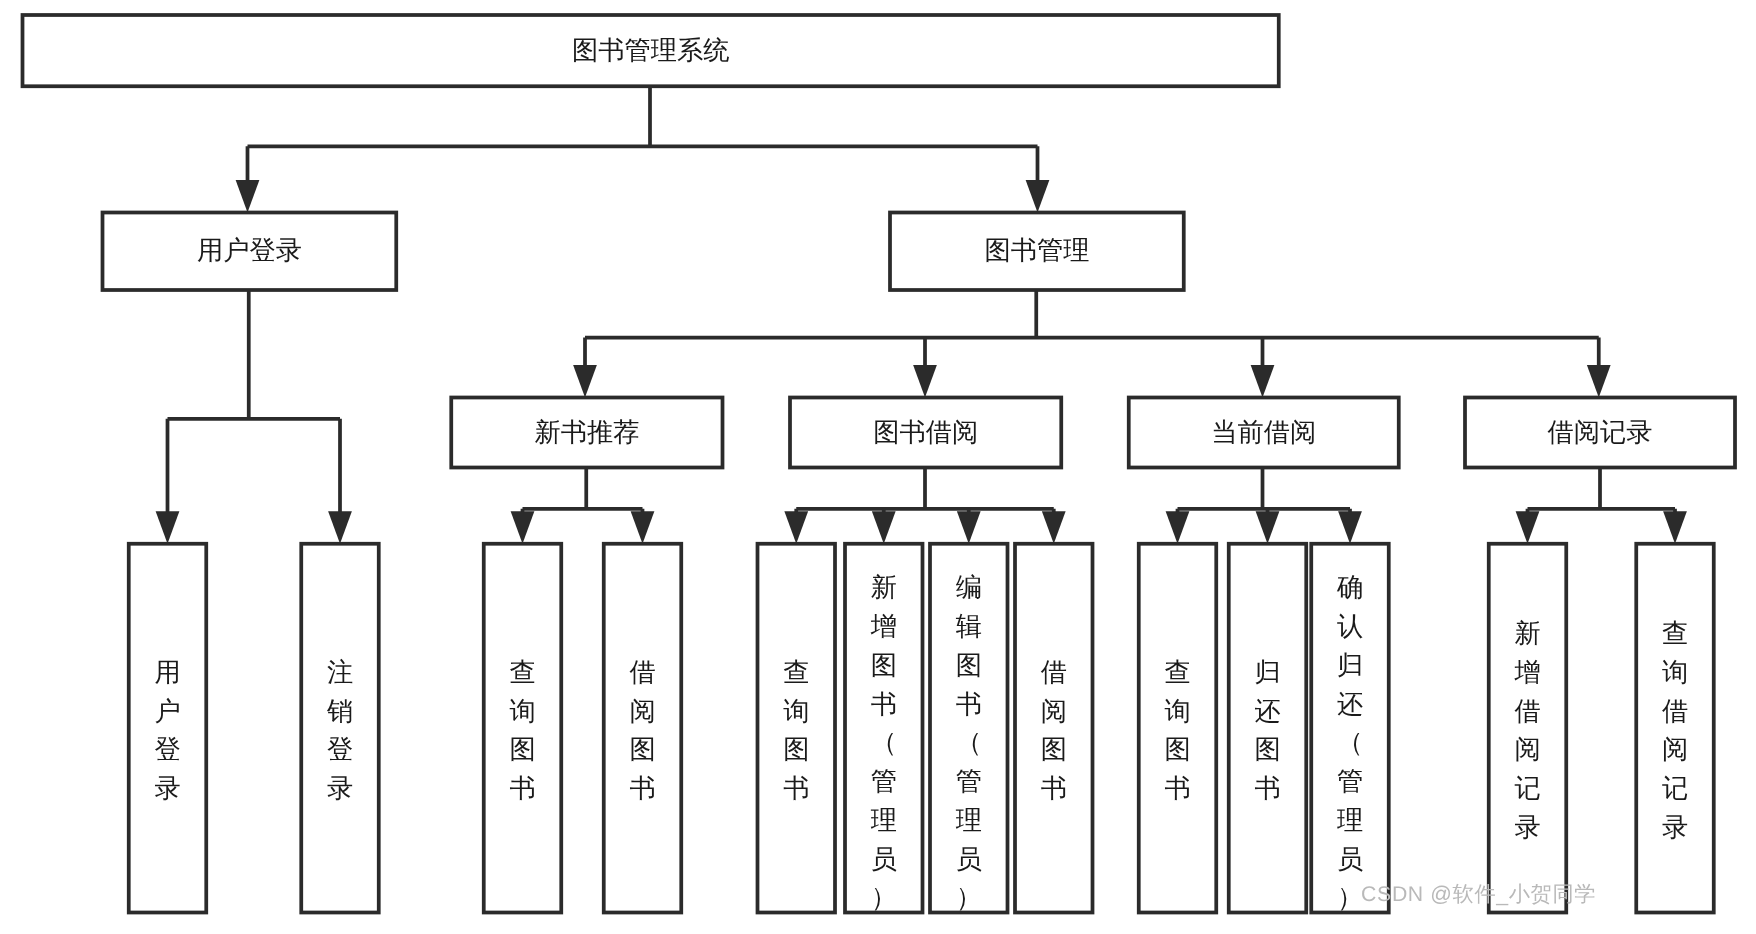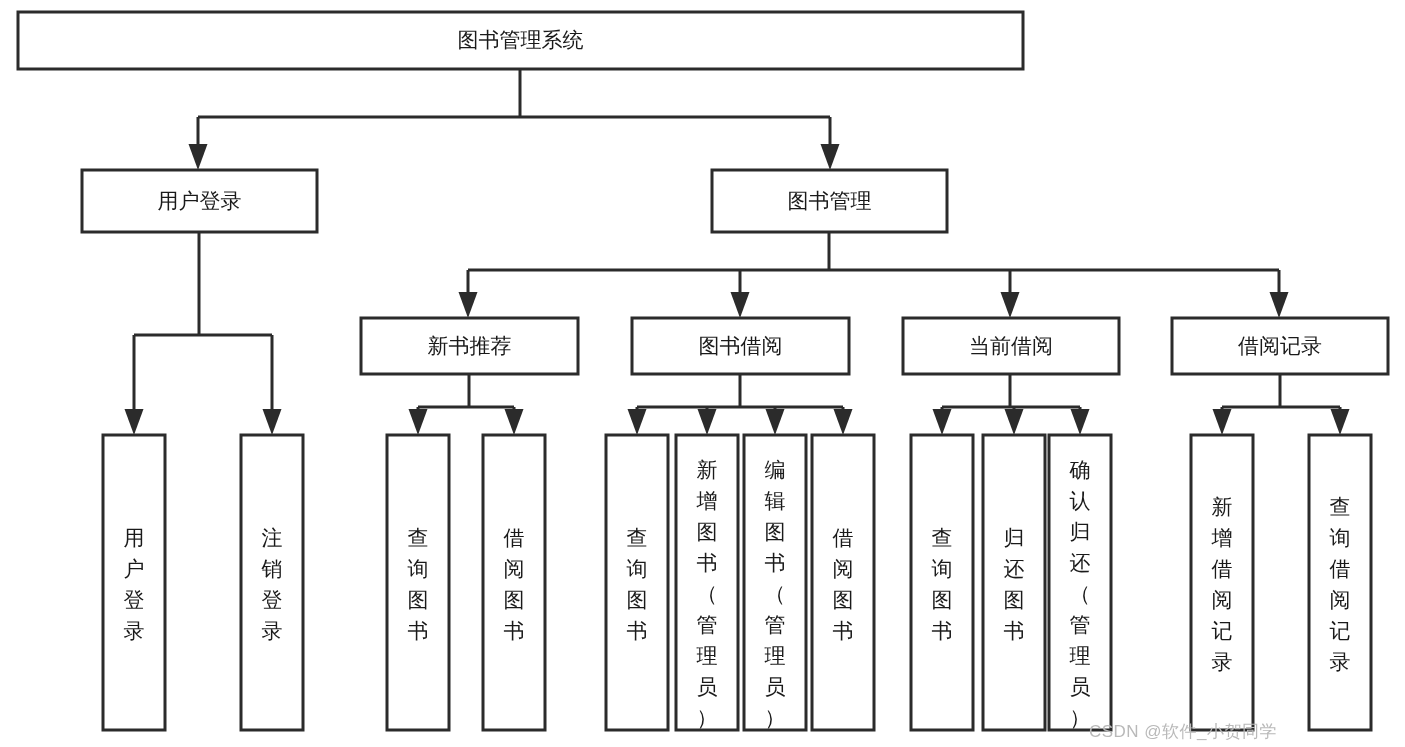--- a/index.html
+++ b/index.html
@@ -52,21 +52,21 @@
     fill: none;
     stroke-linecap: butt;
   }
   .arrow-head {
     fill: #2b2b2b;
     stroke: none;
   }
   .watermark {
     position: absolute;
     right: 8px;
-    bottom: 4px;
+    bottom: 20px;
     color: #b9b9b9;
     font-size: 17px;
     font-family: "Liberation Sans", "DejaVu Sans", sans-serif;
     letter-spacing: 0.5px;
     white-space: nowrap;
     pointer-events: none;
   }
 </style>
 </head>
 <body>

